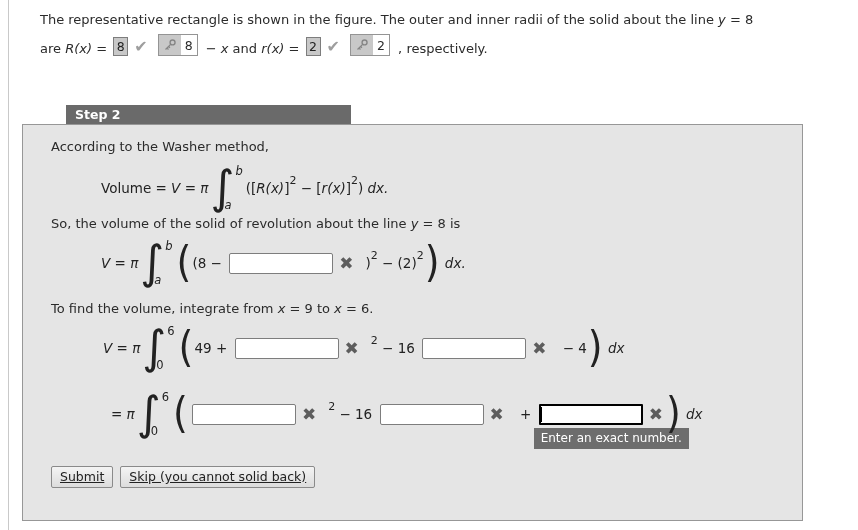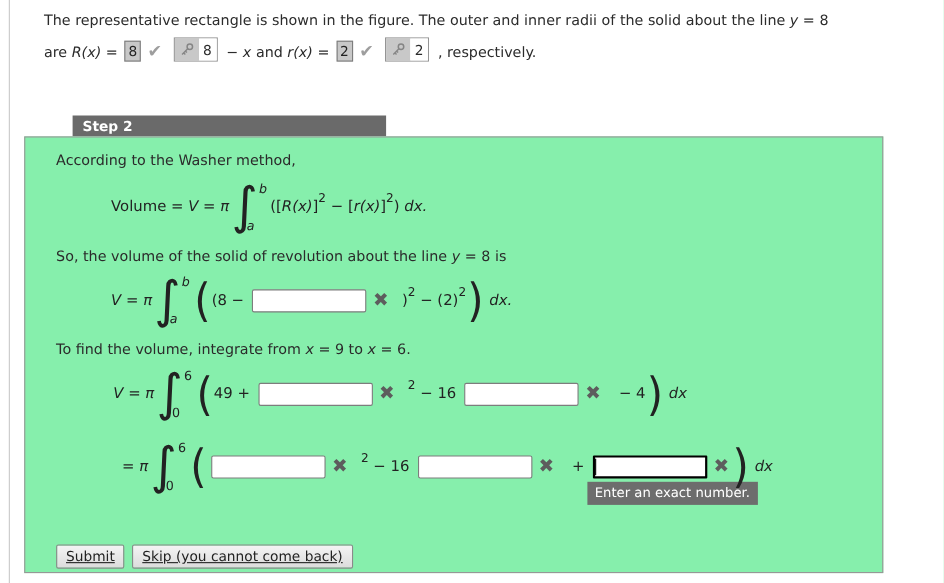--- a/index.html
+++ b/index.html
@@ -30,31 +30,31 @@
   .key-val { min-width:16px; padding:0 2px; display:flex; align-items:center; justify-content:center; font-size:12.5px; background:#fff; }
 
   
   .step-header {
     position:absolute; left:22px; top:105px; width:285px; height:19px;
     background:#6a6a6a; color:#fff; font-weight:bold; font-size:12.5px;
     padding-left:9px; display:flex; align-items:center;margin-left:44px;
   }
   .step-box {
     position:absolute; left:22px; top:124px; width:781px; height:397px;
-    border:1px solid #979797; background:#86efac; padding:14px 0 0 28px;
+    border:1px solid #979797; background:#e5e5e5; padding:14px 0 0 28px;
   }
   .body-text { display:flex; align-items:baseline; white-space:pre; color:#2b2b2b; }
 
   
   .eq { display:flex; align-items:center; font-size:13.5px; color:#222; }
   .eq-1 { margin:6px 0 0 50px; height:56px; }
   .eq-2 { margin:4px 0 0 50px; height:56px; }
   .eq-3 { margin:8px 0 0 52px; height:48px; }
   .eq-4 { margin:18px 0 0 60px; height:48px; }
-  .so-text { margin-top:10px; }
+  .so-text { }
   .integrate-text { margin-top:10px;align-items:center; }
 
   .sup { font-size:11px; position:relative; top:-8px; white-space:pre; }
   .sup-gap { margin-left:10px; }
   .gap-l { margin-left:10px; }
 
   .integral { display:inline-flex; align-items:center; margin:0 3px 0 2px; }
   .int-glyph { font-size:46px; line-height:0.95; font-family:"DejaVu Sans",sans-serif; }
   .int-bounds { display:inline-flex; flex-direction:column; justify-content:space-between; height:48px; font-size:11.5px; margin-left:-3px; }
   .int-upper { margin-left:4px; }
@@ -69,21 +69,21 @@
   .focus-wrap { position:relative; display:inline-flex; }
   .wa-input.focused { border:2px solid #000; border-radius:1px; }
   .caret { position:absolute; left:5px; top:3px; width:1px; height:15px; background:#000; }
   .tooltip {
     position:absolute; left:-2px; top:24px; background:#6d6d6d; color:#fff;
     font-size:12px; padding:3px 7px 4px; white-space:nowrap;
   }
   .wrong-icon { color:#5d5d5d; font-weight:bold; font-size:17px; font-family:"DejaVu Sans",sans-serif; margin:0 2px; }
 
   
-  .button-row { margin-top:47px; display:flex; }
+  .button-row { margin-top:28px; display:flex; }
   .wa-btn {
     display:inline-block; border:1px solid #8a8a8a; background:linear-gradient(#f4f4f4,#dcdcdc);
     padding:2px 8px 3px; font-size:12.5px; color:#222; text-decoration:underline;
     border-radius:2px; margin-right:7px; font-family:inherit; cursor:pointer;
   }
 </style>
 </head>
 <body>
 
 <div class="page">
@@ -234,17 +234,17 @@
         <span class="caret"></span>
         <span class="tooltip">Enter an exact number.</span>
       </span>
       <span class="wrong-icon">✖</span>
       <span class="bigparen gap-l">)</span>
       <span class="it"> dx</span>
     </div>
 
     <div class="button-row">
       <button class="wa-btn">Submit</button>
-      <button class="wa-btn">Skip (you cannot come back)</button>
+      <button class="wa-btn">Skip (you cannot solid back)</button>
     </div>
 
   </div>
 </div>
 
 </body></html>

